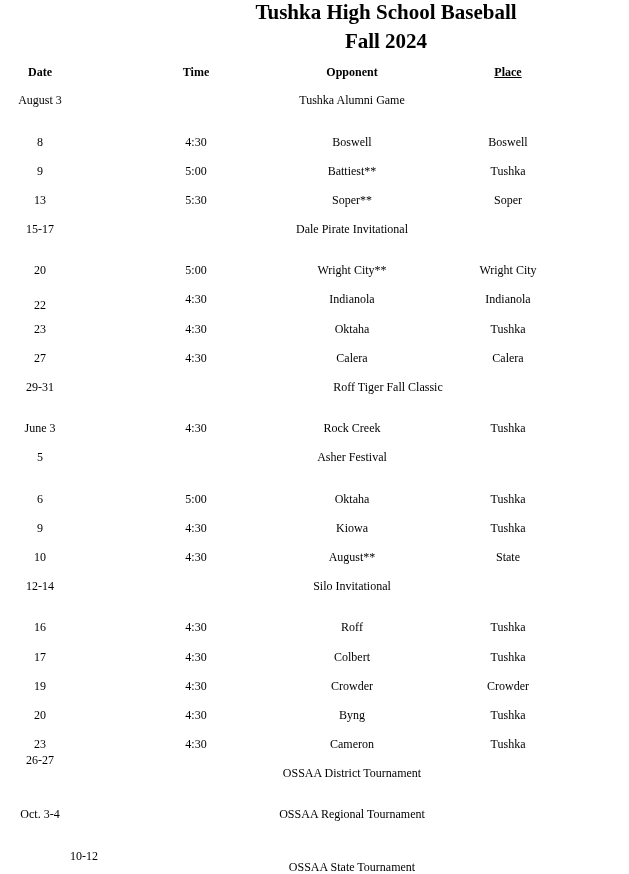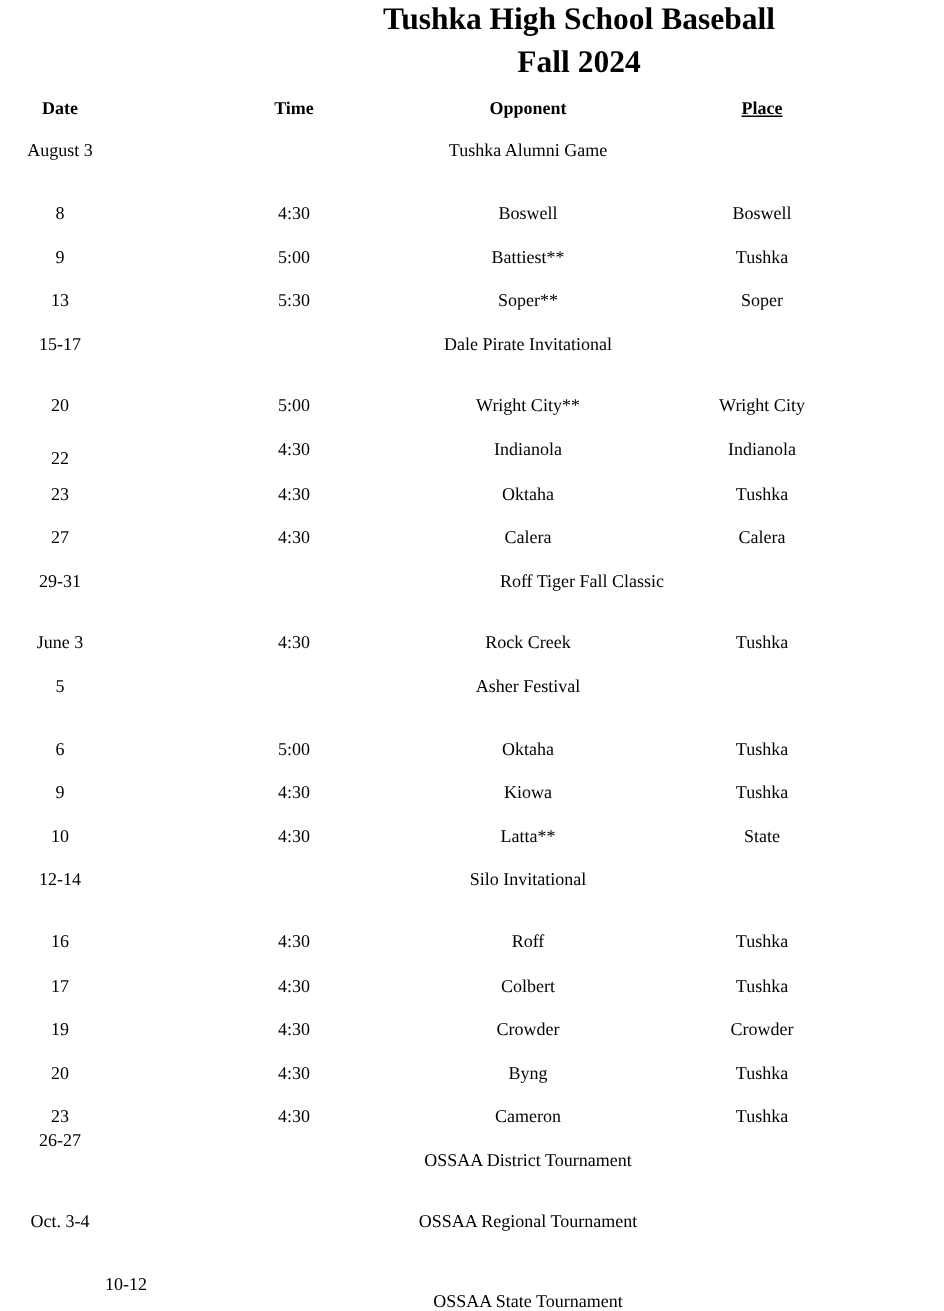--- a/index.html
+++ b/index.html
@@ -113,21 +113,21 @@
     </div>
     <div class="row">
       <span class="cell" style="left: 40px; top: 528px;">9</span>
       <span class="cell" style="left: 196px; top: 528px;">4:30</span>
       <span class="cell" style="left: 352px; top: 528px;">Kiowa</span>
       <span class="cell" style="left: 508px; top: 528px;">Tushka</span>
     </div>
     <div class="row">
       <span class="cell" style="left: 40px; top: 557px;">10</span>
       <span class="cell" style="left: 196px; top: 557px;">4:30</span>
-      <span class="cell" style="left: 352px; top: 557px;">Latta**</span>
+      <span class="cell" style="left: 352px; top: 557px;">August**</span>
       <span class="cell" style="left: 508px; top: 557px;">State</span>
     </div>
     <div class="row">
       <span class="cell" style="left: 40px; top: 586px;">12-14</span>
       <span class="cell" style="left: 196px; top: 586px;"></span>
       <span class="cell" style="left: 352px; top: 586px;">Silo Invitational</span>
       <span class="cell" style="left: 508px; top: 586px;"></span>
     </div>
     <div class="row">
       <span class="cell" style="left: 40px; top: 627px;">16</span>

